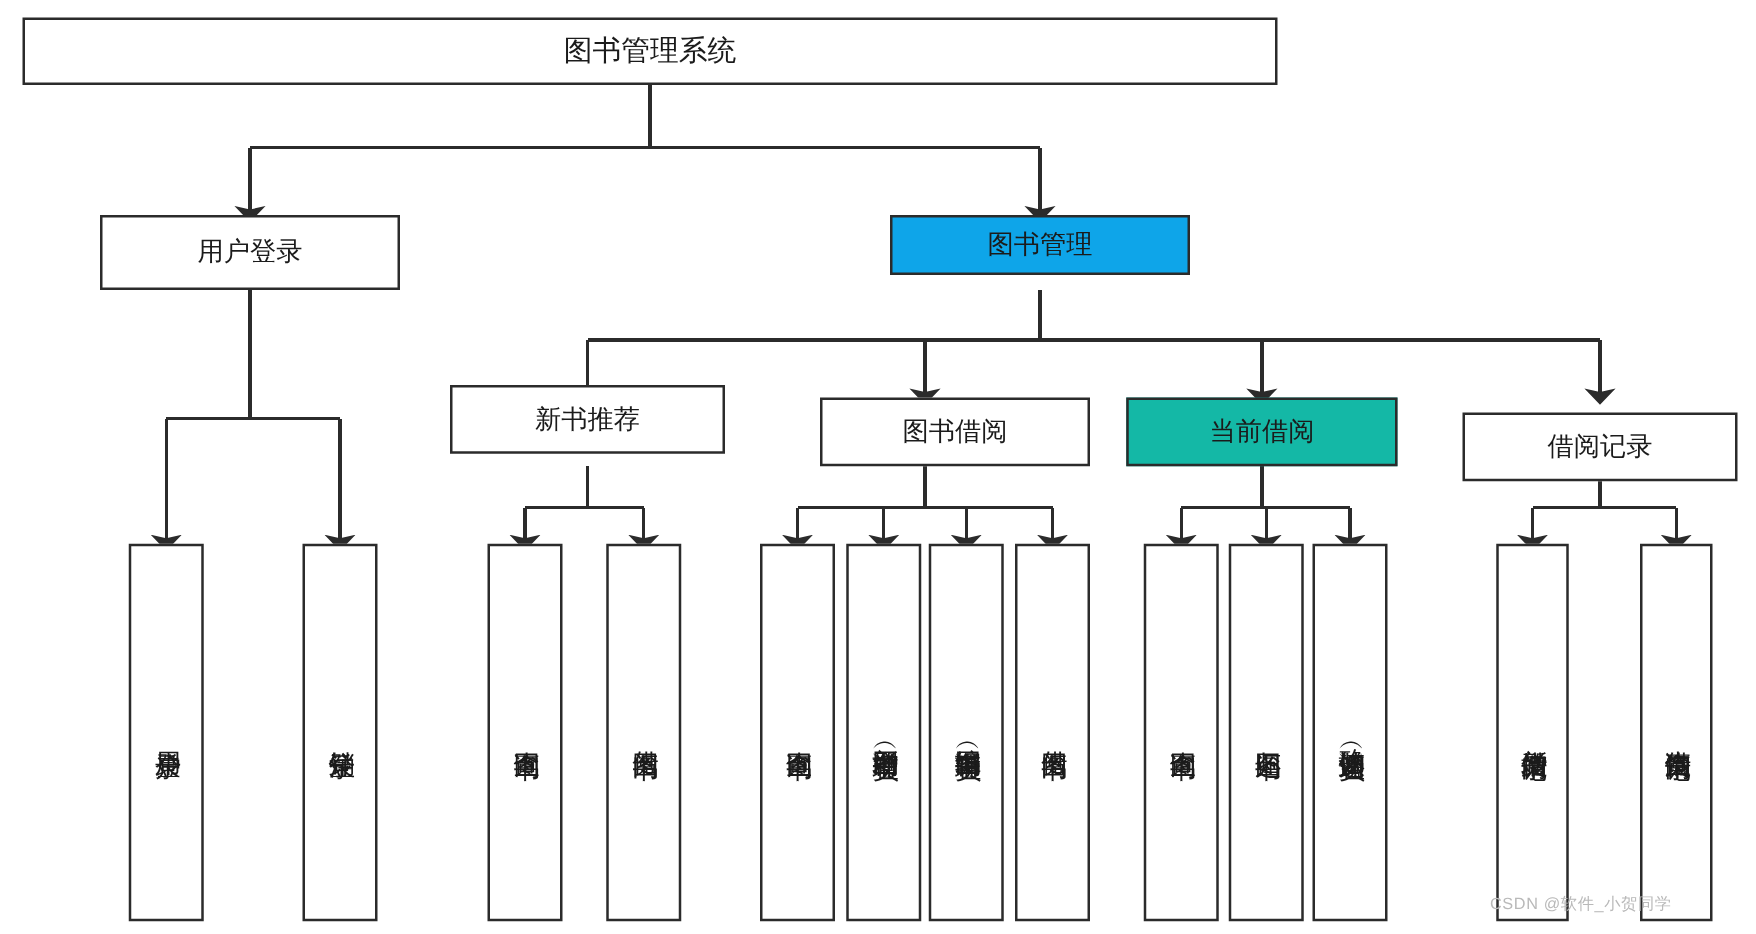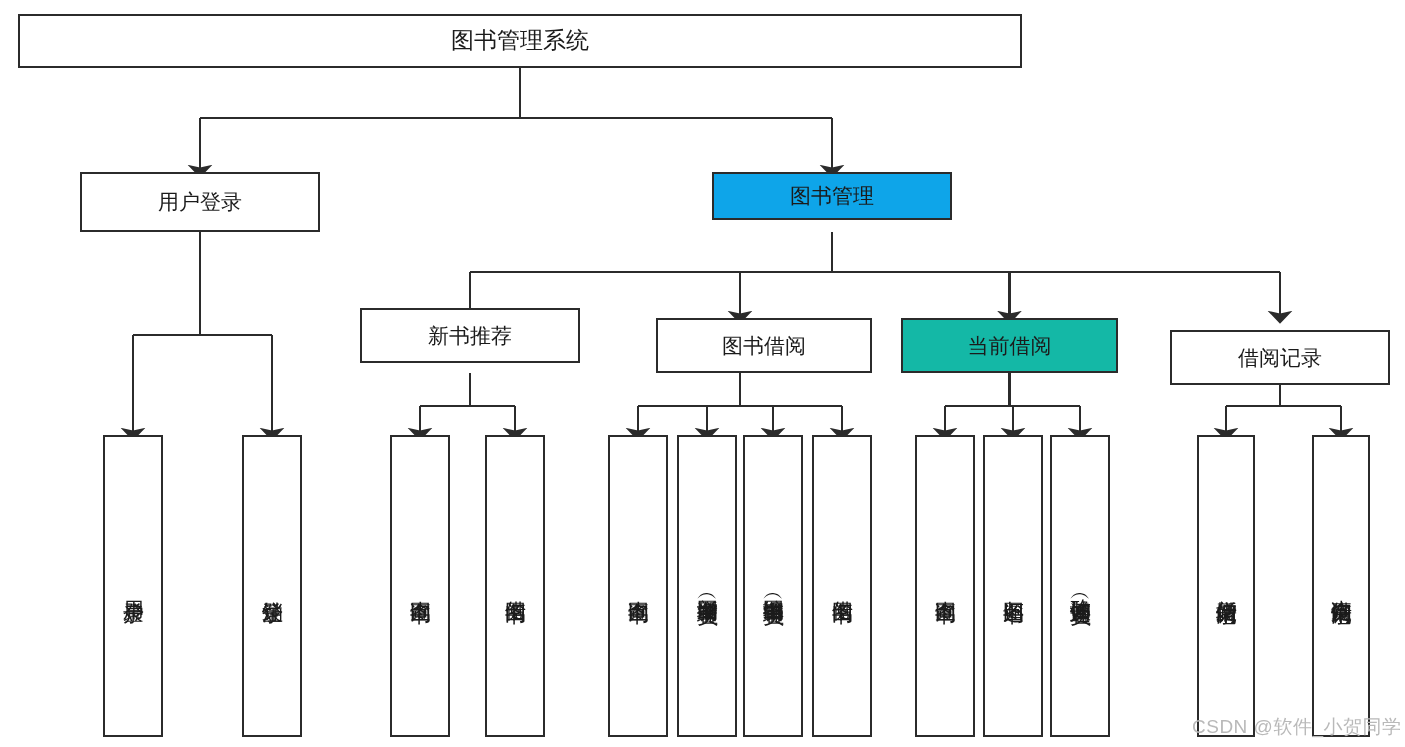--- a/index.html
+++ b/index.html
@@ -54,21 +54,21 @@
     line-height: 1.28;
     letter-spacing: 1px;
     text-align: center;
     white-space: nowrap;
   }
   .node-box.root .node-label {
     font-size: 23px;
   }
   .watermark {
     position: absolute;
-    font-size: 19px;
+    font-size: 13px;
     color: #b9b9b9;
     white-space: nowrap;
     letter-spacing: 0.5px;
     pointer-events: none;
   }
 </style>
 </head>
 <body>
 
 <div id="diagram-root">

